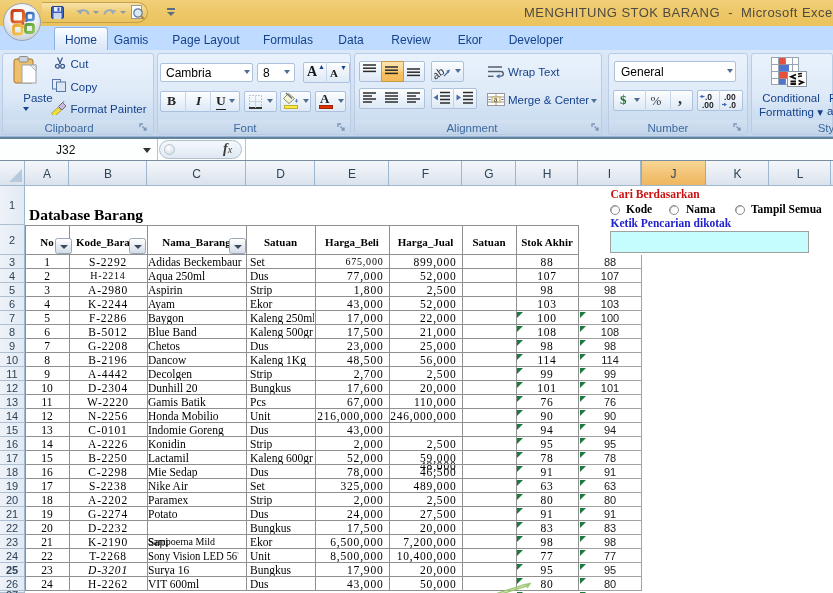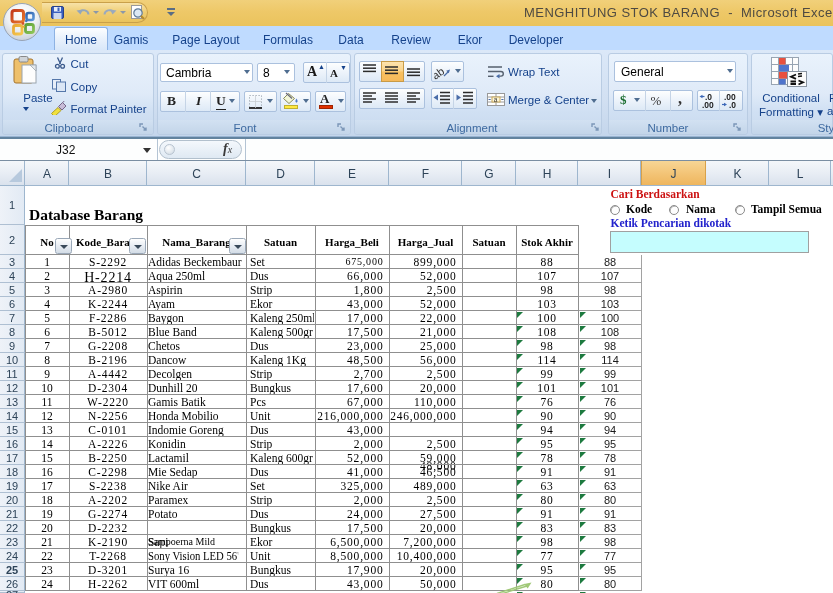--- a/index.html
+++ b/index.html
@@ -410,24 +410,24 @@
 <div class="abs ser" style="left:70px;top:256px;width:76px;height:12px;font-size:11.5px;letter-spacing:0.8px;text-align:center;">S-2292</div>
 <div class="abs ser" style="left:148px;top:256px;width:97px;height:12px;font-size:11.5px;white-space:nowrap;overflow:hidden;">Adidas Beckembaur</div>
 <div class="abs ser" style="left:250px;top:256px;width:64px;height:12px;font-size:11.5px;white-space:nowrap;overflow:hidden;">Set</div>
 <div class="abs ser" style="left:316px;top:256px;width:67.5px;height:12px;font-size:10px;letter-spacing:0.8px;text-align:right;">675,000</div>
 <div class="abs ser" style="left:390px;top:256px;width:66.5px;height:12px;font-size:11.5px;letter-spacing:0.8px;text-align:right;">899,000</div>
 <div class="abs ser" style="left:517px;top:256px;width:60px;height:12px;font-size:11.5px;letter-spacing:0.8px;text-align:center;">88</div>
 <div class="abs" style="left:579px;top:256px;width:62px;height:12px;font-size:11px;text-align:center;color:#1a1a1a;">88</div>
 <div class="abs" style="left:25px;top:282px;width:554px;height:1px;background:#8f8f8f;"></div>
 <div class="abs" style="left:579px;top:282px;width:63px;height:1px;background:#a2a2a2;"></div>
 <div class="abs ser" style="left:26px;top:270px;width:42px;height:12px;font-size:11.5px;text-align:center;">2</div>
-<div class="abs ser" style="left:70px;top:270px;width:76px;height:12px;font-size:14px;letter-spacing:0.8px;text-align:center;">H-2214</div>
+<div class="abs ser" style="left:70px;top:270px;width:76px;height:12px;font-size:10px;letter-spacing:0.8px;text-align:center;">H-2214</div>
 <div class="abs ser" style="left:148px;top:270px;width:97px;height:12px;font-size:11.5px;white-space:nowrap;overflow:hidden;">Aqua 250ml</div>
 <div class="abs ser" style="left:250px;top:270px;width:64px;height:12px;font-size:11.5px;white-space:nowrap;overflow:hidden;">Dus</div>
-<div class="abs ser" style="left:316px;top:270px;width:67.5px;height:12px;font-size:11.5px;letter-spacing:0.8px;text-align:right;">66,000</div>
+<div class="abs ser" style="left:316px;top:270px;width:67.5px;height:12px;font-size:11.5px;letter-spacing:0.8px;text-align:right;">77,000</div>
 <div class="abs ser" style="left:390px;top:270px;width:66.5px;height:12px;font-size:11.5px;letter-spacing:0.8px;text-align:right;">52,000</div>
 <div class="abs ser" style="left:517px;top:270px;width:60px;height:12px;font-size:11.5px;letter-spacing:0.8px;text-align:center;">107</div>
 <div class="abs" style="left:579px;top:270px;width:62px;height:12px;font-size:11px;text-align:center;color:#1a1a1a;">107</div>
 <div class="abs" style="left:25px;top:296px;width:554px;height:1px;background:#8f8f8f;"></div>
 <div class="abs" style="left:579px;top:296px;width:63px;height:1px;background:#a2a2a2;"></div>
 <div class="abs ser" style="left:26px;top:284px;width:42px;height:12px;font-size:11.5px;text-align:center;">3</div>
 <div class="abs ser" style="left:70px;top:284px;width:76px;height:12px;font-size:11.5px;letter-spacing:0.8px;text-align:center;">A-2980</div>
 <div class="abs ser" style="left:148px;top:284px;width:97px;height:12px;font-size:11.5px;white-space:nowrap;overflow:hidden;">Aspirin</div>
 <div class="abs ser" style="left:250px;top:284px;width:64px;height:12px;font-size:11.5px;white-space:nowrap;overflow:hidden;">Strip</div>
 <div class="abs ser" style="left:316px;top:284px;width:67.5px;height:12px;font-size:11.5px;letter-spacing:0.8px;text-align:right;">1,800</div>
@@ -575,21 +575,21 @@
 <div class="abs ser" style="left:517px;top:452px;width:60px;height:12px;font-size:11.5px;letter-spacing:0.8px;text-align:center;">78</div>
 <div class="abs" style="left:579px;top:452px;width:62px;height:12px;font-size:11px;text-align:center;color:#1a1a1a;">78</div>
 <div class="abs" style="left:517px;top:452px;width:0;height:0;border-top:6px solid #1d7a3f;border-right:6px solid transparent;"></div>
 <div class="abs" style="left:579.5px;top:452px;width:0;height:0;border-top:6px solid #1d7a3f;border-right:6px solid transparent;"></div>
 <div class="abs" style="left:25px;top:478px;width:554px;height:1px;background:#8f8f8f;"></div>
 <div class="abs" style="left:579px;top:478px;width:63px;height:1px;background:#a2a2a2;"></div>
 <div class="abs ser" style="left:26px;top:466px;width:42px;height:12px;font-size:11.5px;text-align:center;">16</div>
 <div class="abs ser" style="left:70px;top:466px;width:76px;height:12px;font-size:11.5px;letter-spacing:0.8px;text-align:center;">C-2298</div>
 <div class="abs ser" style="left:148px;top:466px;width:97px;height:12px;font-size:11.5px;white-space:nowrap;overflow:hidden;">Mie Sedap</div>
 <div class="abs ser" style="left:250px;top:466px;width:64px;height:12px;font-size:11.5px;white-space:nowrap;overflow:hidden;">Dus</div>
-<div class="abs ser" style="left:316px;top:466px;width:67.5px;height:12px;font-size:11.5px;letter-spacing:0.8px;text-align:right;">41,000</div>
+<div class="abs ser" style="left:316px;top:466px;width:67.5px;height:12px;font-size:11.5px;letter-spacing:0.8px;text-align:right;">78,000</div>
 <div class="abs ser" style="left:390px;top:466px;width:66.5px;height:12px;font-size:11.5px;letter-spacing:0.8px;text-align:right;">46,500</div>
 <div class="abs ser" style="left:517px;top:466px;width:60px;height:12px;font-size:11.5px;letter-spacing:0.8px;text-align:center;">91</div>
 <div class="abs" style="left:579px;top:466px;width:62px;height:12px;font-size:11px;text-align:center;color:#1a1a1a;">91</div>
 <div class="abs" style="left:517px;top:466px;width:0;height:0;border-top:6px solid #1d7a3f;border-right:6px solid transparent;"></div>
 <div class="abs" style="left:579.5px;top:466px;width:0;height:0;border-top:6px solid #1d7a3f;border-right:6px solid transparent;"></div>
 <div class="abs" style="left:25px;top:492px;width:554px;height:1px;background:#8f8f8f;"></div>
 <div class="abs" style="left:579px;top:492px;width:63px;height:1px;background:#a2a2a2;"></div>
 <div class="abs ser" style="left:26px;top:480px;width:42px;height:12px;font-size:11.5px;text-align:center;">17</div>
 <div class="abs ser" style="left:70px;top:480px;width:76px;height:12px;font-size:11.5px;letter-spacing:0.8px;text-align:center;">S-2238</div>
 <div class="abs ser" style="left:148px;top:480px;width:97px;height:12px;font-size:11.5px;white-space:nowrap;overflow:hidden;">Nike Air</div>
@@ -656,21 +656,21 @@
 <div class="abs ser" style="left:250px;top:550px;width:64px;height:12px;font-size:11.5px;white-space:nowrap;overflow:hidden;">Unit</div>
 <div class="abs ser" style="left:316px;top:550px;width:67.5px;height:12px;font-size:11.5px;letter-spacing:0.8px;text-align:right;">8,500,000</div>
 <div class="abs ser" style="left:390px;top:550px;width:66.5px;height:12px;font-size:11.5px;letter-spacing:0.8px;text-align:right;">10,400,000</div>
 <div class="abs ser" style="left:517px;top:550px;width:60px;height:12px;font-size:11.5px;letter-spacing:0.8px;text-align:center;">77</div>
 <div class="abs" style="left:579px;top:550px;width:62px;height:12px;font-size:11px;text-align:center;color:#1a1a1a;">77</div>
 <div class="abs" style="left:517px;top:550px;width:0;height:0;border-top:6px solid #1d7a3f;border-right:6px solid transparent;"></div>
 <div class="abs" style="left:579.5px;top:550px;width:0;height:0;border-top:6px solid #1d7a3f;border-right:6px solid transparent;"></div>
 <div class="abs" style="left:25px;top:576px;width:554px;height:1px;background:#8f8f8f;"></div>
 <div class="abs" style="left:579px;top:576px;width:63px;height:1px;background:#a2a2a2;"></div>
 <div class="abs ser" style="left:26px;top:564px;width:42px;height:12px;font-size:11.5px;text-align:center;">23</div>
-<div class="abs ser" style="left:70px;top:564px;width:76px;height:12px;font-size:11.5px;letter-spacing:0.8px;text-align:center;">D-3201</div>
+<div class="abs ser" style="left:70px;top:564px;width:76px;height:12px;font-size:11.5px;letter-spacing:0.8px;text-align:center;font-style:italic;">D-3201</div>
 <div class="abs ser" style="left:148px;top:564px;width:97px;height:12px;font-size:11.5px;white-space:nowrap;overflow:hidden;">Surya 16</div>
 <div class="abs ser" style="left:250px;top:564px;width:64px;height:12px;font-size:11.5px;white-space:nowrap;overflow:hidden;">Bungkus</div>
 <div class="abs ser" style="left:316px;top:564px;width:67.5px;height:12px;font-size:11.5px;letter-spacing:0.8px;text-align:right;">17,900</div>
 <div class="abs ser" style="left:390px;top:564px;width:66.5px;height:12px;font-size:11.5px;letter-spacing:0.8px;text-align:right;">20,000</div>
 <div class="abs ser" style="left:517px;top:564px;width:60px;height:12px;font-size:11.5px;letter-spacing:0.8px;text-align:center;">95</div>
 <div class="abs" style="left:579px;top:564px;width:62px;height:12px;font-size:11px;text-align:center;color:#1a1a1a;">95</div>
 <div class="abs" style="left:517px;top:564px;width:0;height:0;border-top:6px solid #1d7a3f;border-right:6px solid transparent;"></div>
 <div class="abs" style="left:579.5px;top:564px;width:0;height:0;border-top:6px solid #1d7a3f;border-right:6px solid transparent;"></div>
 <div class="abs" style="left:25px;top:590px;width:554px;height:1px;background:#8f8f8f;"></div>
 <div class="abs" style="left:579px;top:590px;width:63px;height:1px;background:#a2a2a2;"></div>

